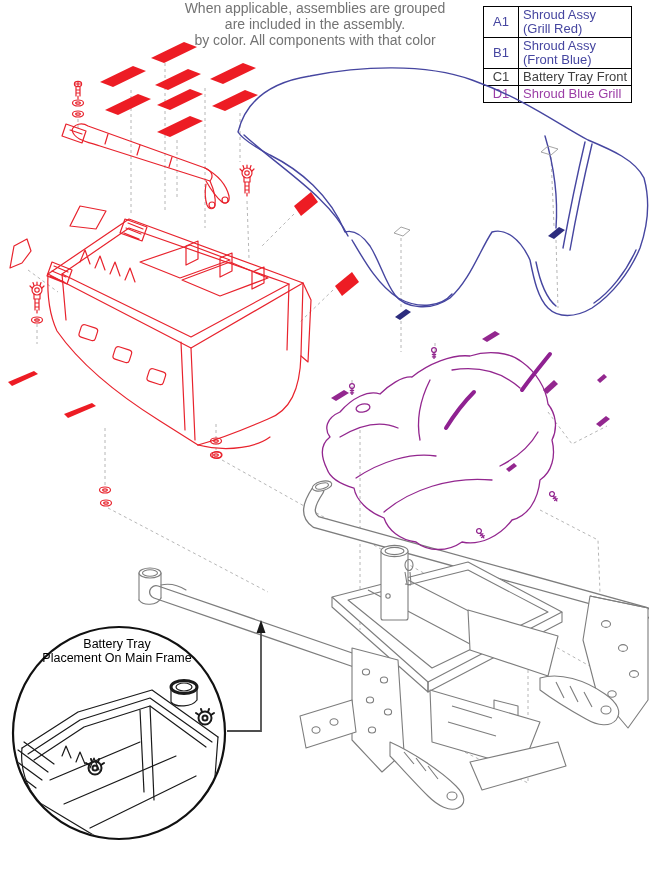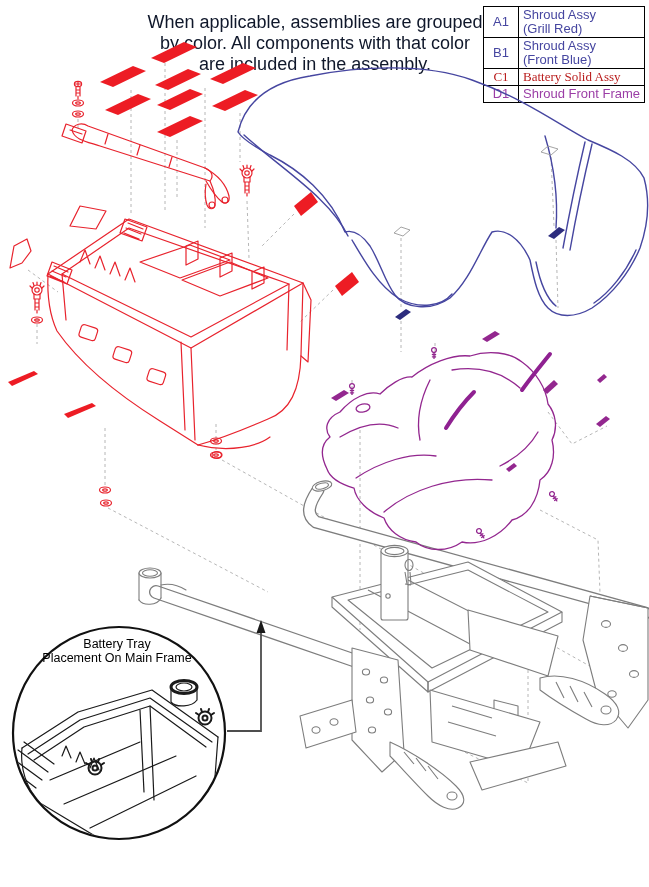--- a/index.html
+++ b/index.html
@@ -1,34 +1,34 @@
 <!DOCTYPE html>
 <html><head>
 <meta charset="utf-8">
 <style>
   html,body{margin:0;padding:0;}
   body{
     width:649px;height:887px;position:relative;background:#ffffff;
     font-family:"Liberation Sans",sans-serif;color:#111;overflow:hidden;
   }
   .note{
-    position:absolute;left:140px;top:12px;width:350px;text-align:center;
-    font-size:18px;line-height:1.16;color:#0f172a;
+    position:absolute;left:140px;top:0;width:350px;text-align:center;
+    font-size:14px;line-height:1.16;color:#737373;
   }
   table.legend{
     position:absolute;left:483px;top:6px;border-collapse:collapse;
     background:#fff;
   }
   table.legend td{
     border:1.6px solid #000;font-size:13px;line-height:1.08;
     padding:1px 4px;vertical-align:middle;white-space:nowrap;
   }
   table.legend td.code{width:26px;text-align:center;}
   tr.c-blue td{color:#4646a0;}
-  tr.c-red td{color:#b91c1c;font-family:Liberation Serif, serif;}
+  tr.c-red td{color:#404040;}
   tr.c-purple td{color:#9b3da6;}
   .two-line span{display:block;}
   svg{position:absolute;left:0;top:0;}
   svg text{font-family:"Liberation Sans",sans-serif;}
   .callout-text{font-size:12.5px;fill:#000;}
   
   .red-line{stroke:#e8232d;fill:none;stroke-width:1.2;stroke-linejoin:round;stroke-linecap:round;}
   .red-fill{fill:#ed1c24;stroke:none;}
   .blue-line{stroke:#4646a0;fill:none;stroke-width:1.4;stroke-linejoin:round;stroke-linecap:round;}
   .navy-fill{fill:#2d2d7e;stroke:none;}
@@ -38,47 +38,47 @@
   .gray-line{stroke:#7d7d7d;fill:none;stroke-width:1.1;stroke-linejoin:round;stroke-linecap:round;}
   .gray-fillw{fill:#ffffff;stroke:#7d7d7d;stroke-width:1.1;stroke-linejoin:round;}
   .dash{stroke:#aeaeae;stroke-width:0.9;fill:none;stroke-dasharray:3 3;}
   .blk-line{stroke:#1a1a1a;fill:none;stroke-width:1.2;stroke-linejoin:round;stroke-linecap:round;}
 </style>
 </head>
 <body>
 
 <div class="note">
   <div>When applicable, assemblies are grouped</div>
+  <div>are included in the assembly.</div>
   <div>by color. All components with that color</div>
-  <div>are included in the assembly.</div>
 </div>
 
 <table class="legend">
   <tbody>
       <tr class="c-blue">
     <td class="code">A1</td>
     <td class="two-line">
       <span>Shroud Assy</span>
       <span>(Grill Red)</span>
     </td>
   </tr>
   <tr class="c-blue">
     <td class="code">B1</td>
     <td class="two-line">
       <span>Shroud Assy</span>
       <span>(Front Blue)</span>
     </td>
   </tr>
   <tr class="c-red">
     <td class="code">C1</td>
-    <td>Battery Solid Assy</td>
+    <td>Battery Tray Front</td>
   </tr>
   <tr class="c-purple">
     <td class="code">D1</td>
-    <td>Shroud Front Frame</td>
+    <td>Shroud Blue Grill</td>
   </tr>
 </tbody>
   </table>
 
 <svg width="649" height="887" viewBox="0 0 649 887">
   <defs>
     <g id="strip">
         <polygon points="0,16 33,0 46,5 13,21"></polygon>
       </g>
     <g id="knob" class="red-line">

